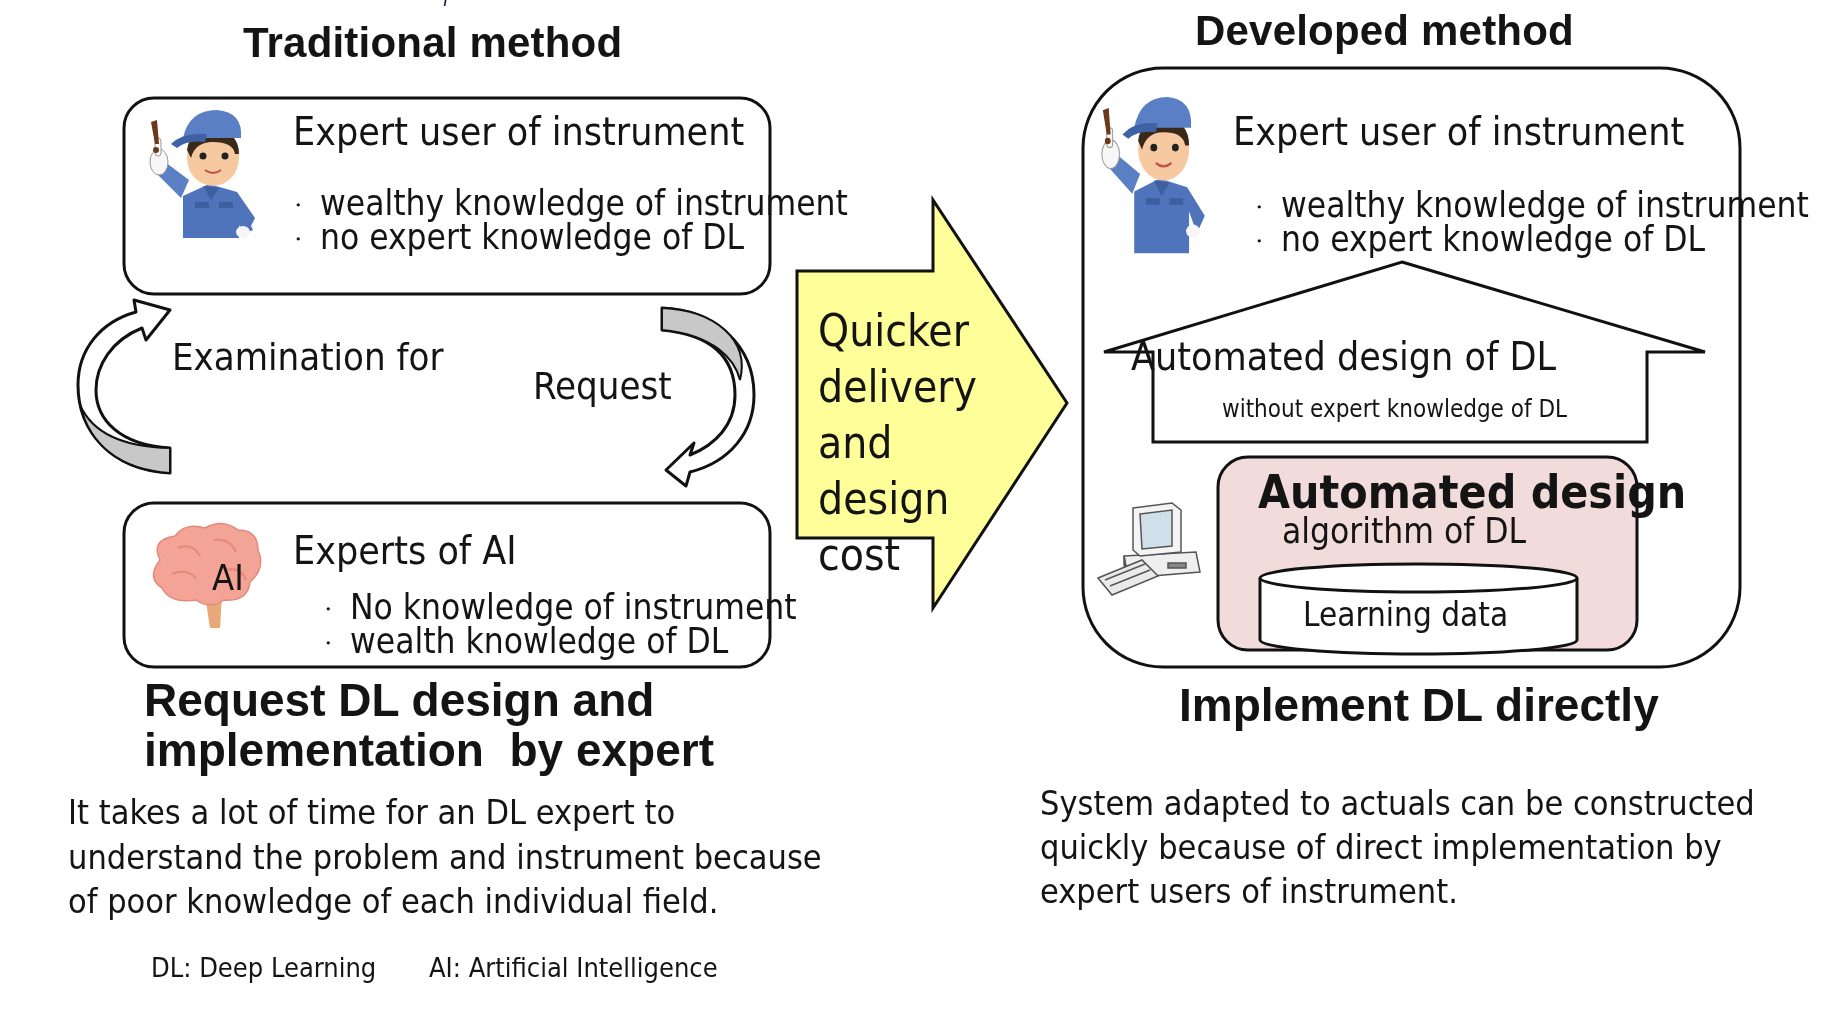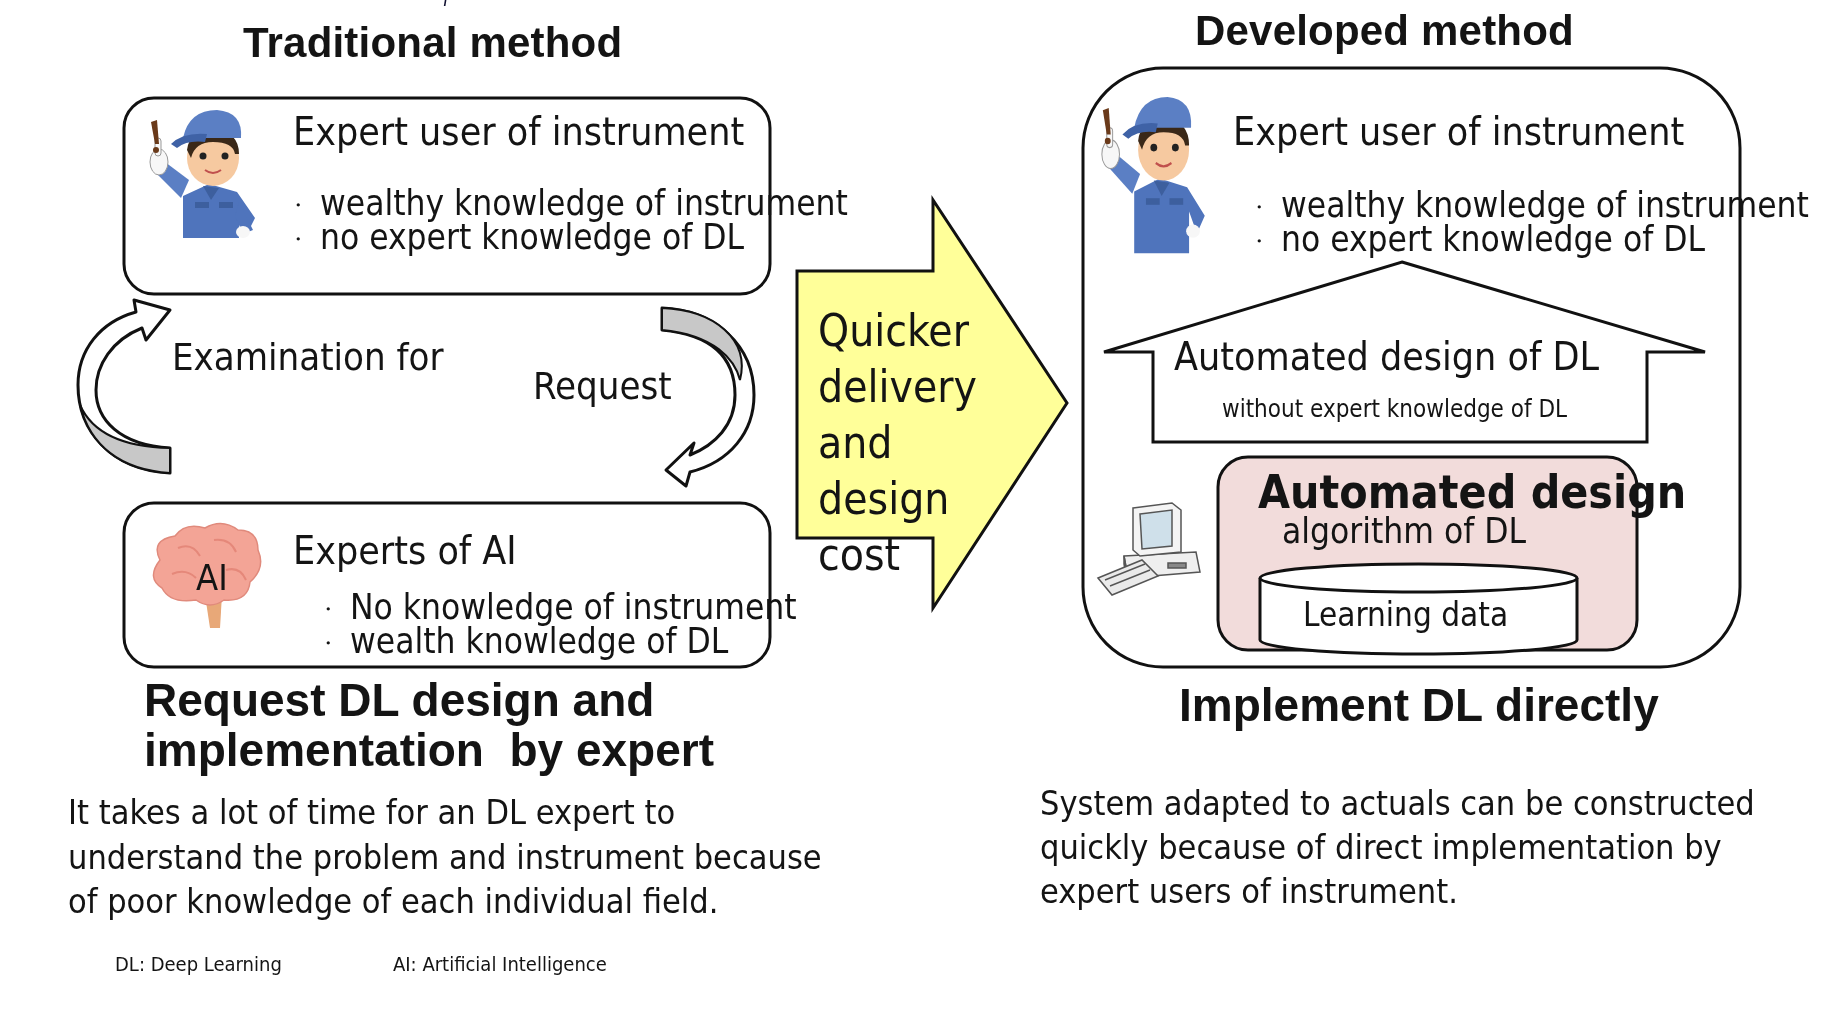--- a/index.html
+++ b/index.html
@@ -9,21 +9,21 @@
   svg.shapes { position:absolute; left:0; top:0; }
   .t { position:absolute; white-space:nowrap; line-height:1; color:#141414; }
   .thin { font-family:"DejaVu Sans Condensed","Liberation Sans Narrow","Liberation Sans",sans-serif; font-weight:normal; }
   .title { font-weight:bold; font-size:42px; letter-spacing:0.2px; }
   .box-title { font-size:39px; }
   .bullet { font-size:35px; }
   .bullet::before { content:"・"; font-size:20px; display:inline-block; width:32px; text-align:left; position:relative; top:-3px; }
   .loop { font-size:38px; }
   .heading { font-weight:bold; font-size:46px; line-height:50px; }
   .para { font-size:34px; line-height:44px; }
-  .foot { font-size:20px; }
+  .foot { font-size:27px;margin-left:36px; }
   .artifact { position:absolute; left:443px; top:-12px; font-family:"Liberation Serif",serif; font-style:italic; font-size:20px; color:#101030; }
 </style>
 </head>
 <body>
 
 <div id="stage">
 
   <svg class="shapes" width="1838" height="1018" viewBox="0 0 1838 1018">
 
     <rect x="124" y="98" width="646" height="196" rx="30" ry="30" fill="#fff" stroke="#111" stroke-width="3"></rect>
@@ -118,21 +118,21 @@
 
   <div class="t title" style="left:243px; top:22px;">Traditional method</div>
 
   <div class="t thin box-title" style="left:293px; top:112px;">Expert user of instrument</div>
   <div class="t thin bullet" style="left:288px; top:186px;">wealthy knowledge of instrument</div>
   <div class="t thin bullet" style="left:288px; top:220px;">no expert knowledge of DL</div>
 
   <div class="t thin loop" style="left:172px; top:338px;">Examination for</div>
   <div class="t thin loop" style="left:533px; top:367px;">Request</div>
 
-  <div class="t thin" style="left:196px; top:560px; font-size:36px;">AI</div>
+  <div class="t thin" style="left:212px; top:560px; font-size:36px;">AI</div>
   <div class="t thin box-title" style="left:293px; top:531px;">Experts of AI</div>
   <div class="t thin bullet" style="left:318px; top:590px;">No knowledge of instrument</div>
   <div class="t thin bullet" style="left:318px; top:624px;">wealth knowledge of DL</div>
 
   <div class="t heading" style="left:144px; top:675px;">Request DL design and</div>
   <div class="t heading" style="left:144px; top:725px; white-space:pre;">implementation  by expert</div>
 
   <div class="t thin para" style="left:68px; top:790px;">It takes a lot of time for an DL expert to</div>
   <div class="t thin para" style="left:68px; top:835px;">understand the problem and instrument because</div>
   <div class="t thin para" style="left:68px; top:879px;">of poor knowledge of each individual field.</div>
@@ -146,21 +146,21 @@
     <div>and design</div>
     <div>cost</div>
   </div>
 
   <div class="t title" style="left:1195px; top:10px;">Developed method</div>
 
   <div class="t thin box-title" style="left:1233px; top:112px;">Expert user of instrument</div>
   <div class="t thin bullet" style="left:1249px; top:188px;">wealthy knowledge of instrument</div>
   <div class="t thin bullet" style="left:1249px; top:222px;">no expert knowledge of DL</div>
 
-  <div class="t thin" style="left:1174px; top:337px; font-size:39px;">Automated design of DL</div>
+  <div class="t thin" style="left:1131px; top:337px; font-size:39px;">Automated design of DL</div>
   <div class="t thin" style="left:1222px; top:397px; font-size:24px;">without expert knowledge of DL</div>
 
   <div class="t thin" style="left:1258px; top:469px; font-size:46px;font-weight:bold;">Automated design</div>
   <div class="t thin" style="left:1282px; top:514px; font-size:35px;">algorithm of DL</div>
   <div class="t thin" style="left:1303px; top:598px; font-size:33px;">Learning data</div>
 
   <div class="t heading" style="left:1179px; top:680px;">Implement DL directly</div>
 
   <div class="t thin para" style="left:1040px; top:781px;">System adapted to actuals can be constructed</div>
   <div class="t thin para" style="left:1040px; top:825px;">quickly because of direct implementation by</div>

